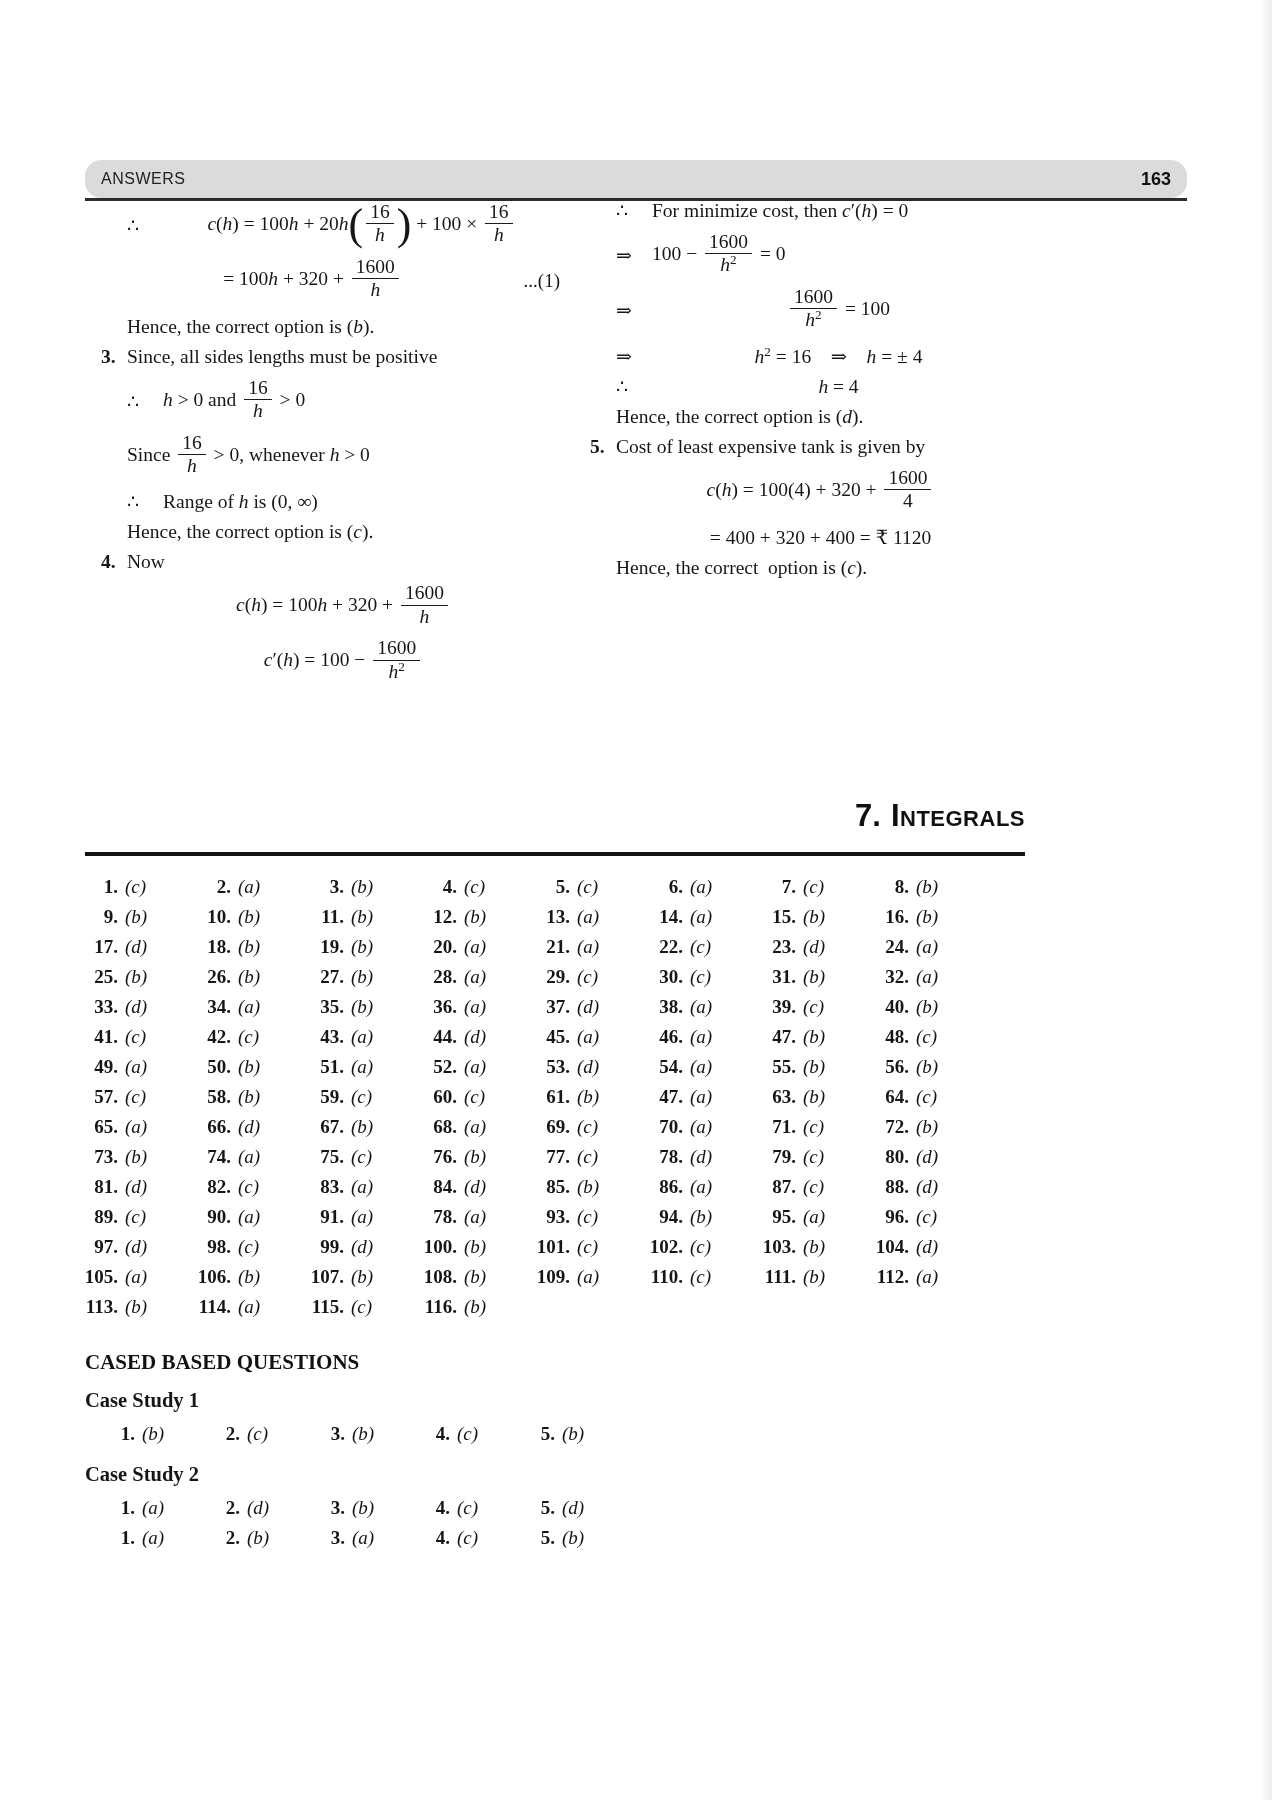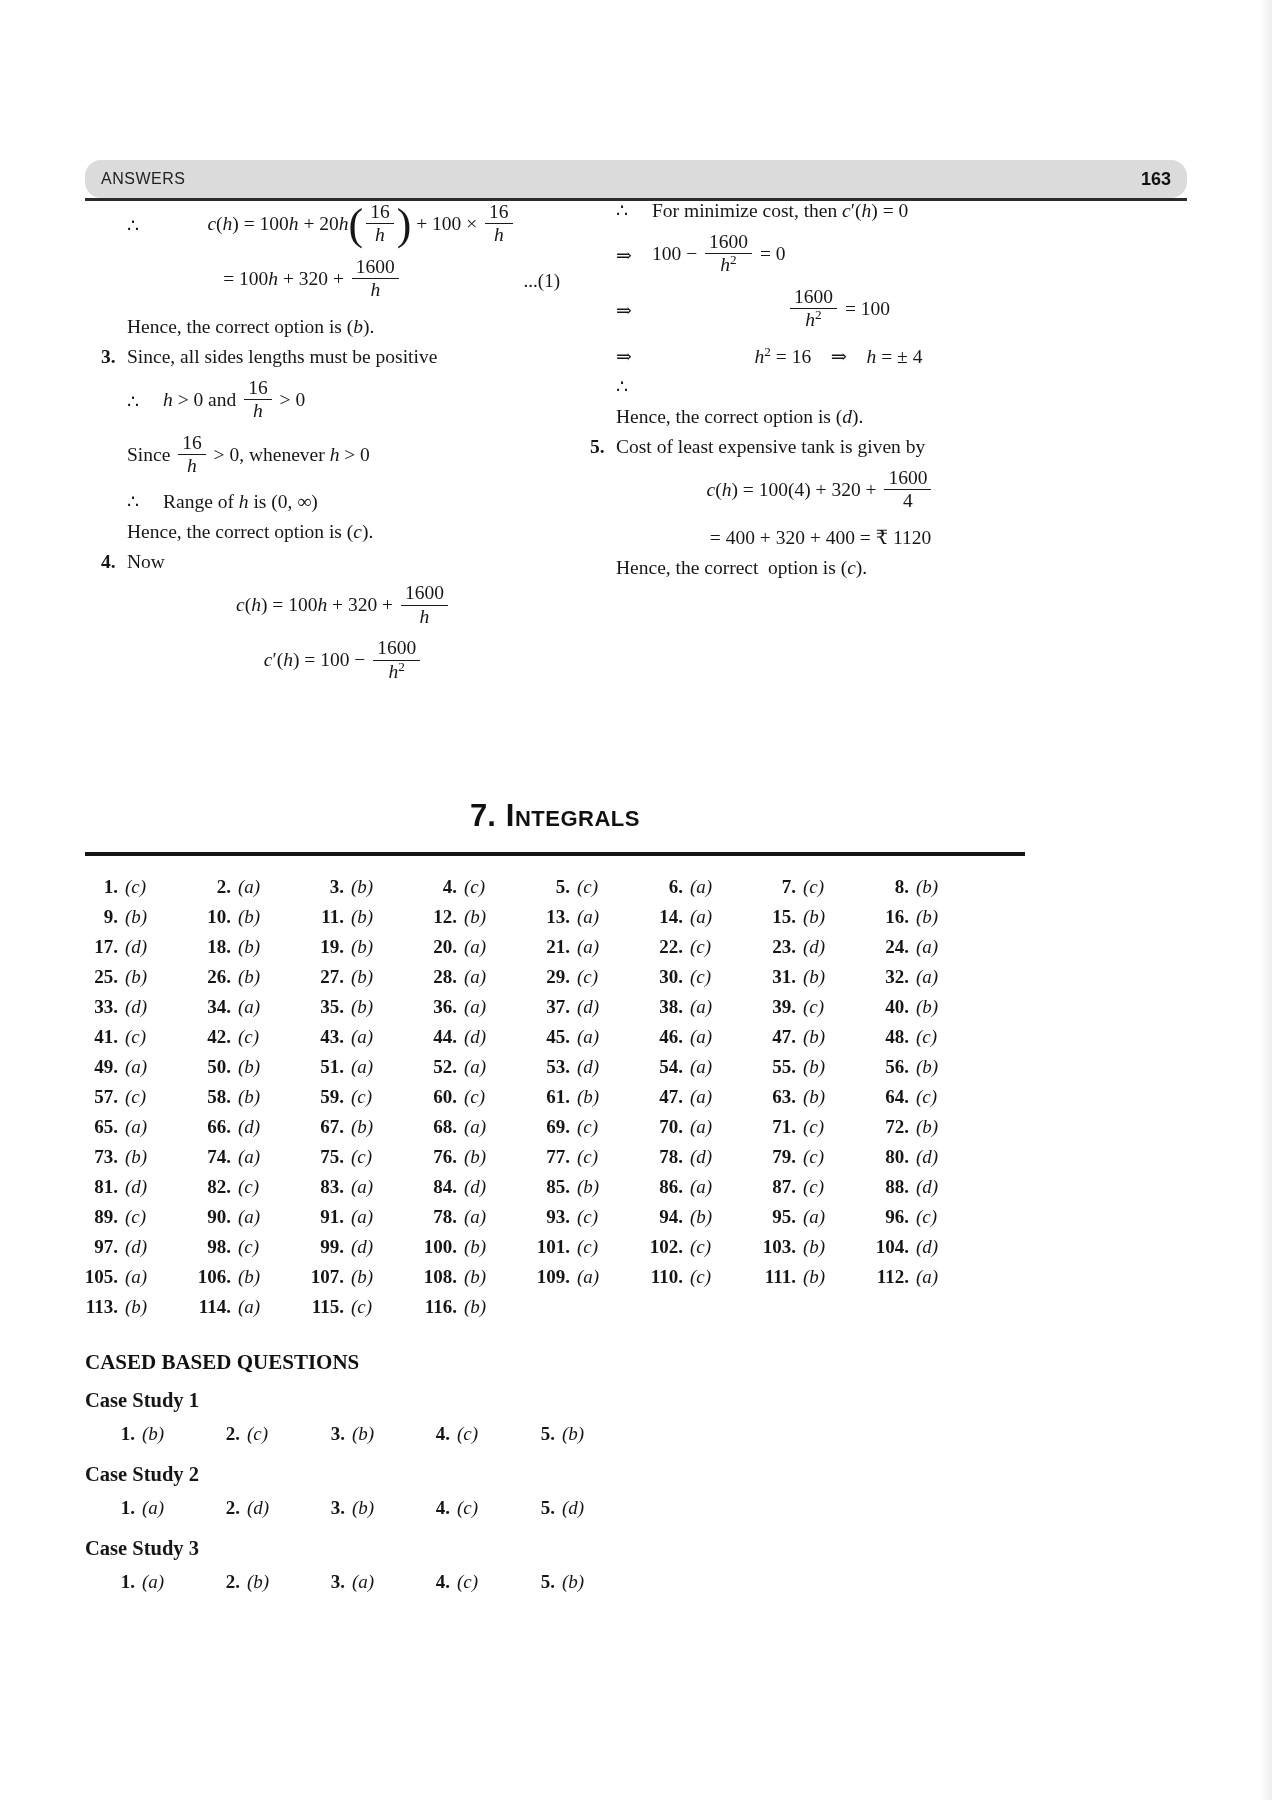--- a/index.html
+++ b/index.html
@@ -43,21 +43,21 @@
   .tail{flex:0 0 62px;text-align:right;font-size:19px;}
   .mt{white-space:pre-wrap;}
   .mi{font-style:italic;white-space:pre-wrap;}
   sup.msup{font-size:68%;vertical-align:super;line-height:0;}
   .frac{display:inline-flex;flex-direction:column;vertical-align:middle;text-align:center;margin:0 3px;position:relative;top:-2px;}
   .fnum{display:block;padding:0 4px;line-height:1.15;}
   .fden{display:block;padding:0 4px;line-height:1.15;border-top:1.7px solid #1a1a1a;}
   .bp{font-size:225%;font-weight:300;line-height:0;vertical-align:middle;position:relative;top:-2px;}
   
   .section-heading{
-    position:absolute;left:85px;top:798px;width:940px;text-align:center;
+    position:absolute;left:85px;top:798px;width:940px;text-align:right;
     font-family:"Liberation Sans","DejaVu Sans",sans-serif;font-weight:700;
     font-size:31px;color:#101010;
   }
   .sec-num{margin-right:10px;}
   .sec-title{font-variant:small-caps;letter-spacing:0.5px;}
   .section-rule{position:absolute;left:85px;top:852px;width:940px;height:4px;background:#141414;}
   
   .answers-grid{
     position:absolute;left:78px;top:872px;width:920px;
     display:grid;grid-template-columns:repeat(8,113px);
@@ -164,20 +164,21 @@
               <span class="fnum"><span class="mt">1600</span></span>
               <span class="fden"><span class="mi">h</span><sup class="msup">2</sup></span>
             </span><span class="mt"> = 100</span></span>
         </div>
         <div class="sol-line align-center">
           <span class="marker">⇒</span>
           <span class="math-body"><span class="mi">h</span><sup class="msup">2</sup><span class="mt"> = 16 ⇒ </span><span class="mi">h</span><span class="mt"> = ± 4</span></span>
         </div>
         <div class="sol-line align-center">
           <span class="marker">∴</span>
+          <span class="math-body"><span class="mi">h</span><span class="mt"> = 4</span></span>
         </div>
         <div class="sol-line">
           <span class="math-body"><span class="mt">Hence, the correct option is (</span><span class="mi">d</span><span class="mt">).</span></span>
         </div>
         <div class="sol-line numbered">
           <span class="num-slot">5.</span>
           <span class="math-body"><span class="mt">Cost of least expensive tank is given by</span></span>
         </div>
         <div class="sol-line has-frac align-center">
           <span class="math-body"><span class="mi">c</span><span class="mt">(</span><span class="mi">h</span><span class="mt">) = 100(4) + 320 + </span><span class="frac">
@@ -708,21 +709,20 @@
           </div>
           <div class="ans-cell">
             <span class="ans-n">4.</span>
             <span class="ans-o">(c)</span>
           </div>
           <div class="ans-cell">
             <span class="ans-n">5.</span>
             <span class="ans-o">(d)</span>
           </div>
         </div>
-        <div class="cs-title">Case Study 3</div>
         <div class="cs-grid">
           <div class="ans-cell">
             <span class="ans-n">1.</span>
             <span class="ans-o">(a)</span>
           </div>
           <div class="ans-cell">
             <span class="ans-n">2.</span>
             <span class="ans-o">(b)</span>
           </div>
           <div class="ans-cell">

